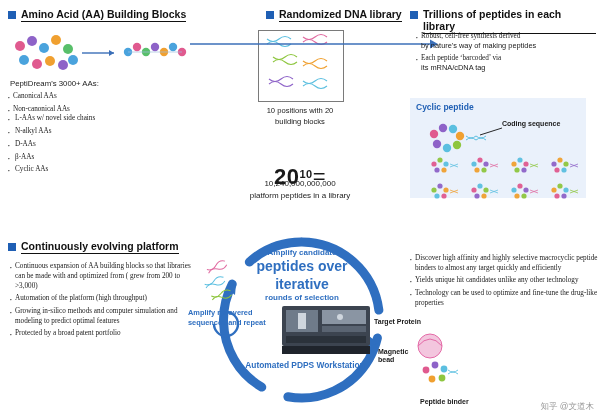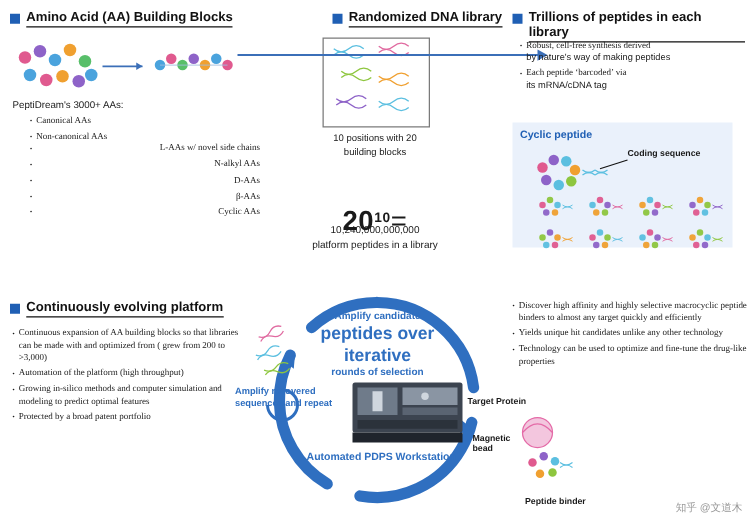--- a/index.html
+++ b/index.html
@@ -13,21 +13,21 @@
   }
   .panel{position:absolute;}
   .hdr{display:flex;align-items:flex-start;gap:5px;}
   .sq{width:8px;height:8px;background:#1f5fb4;flex:0 0 8px;margin-top:3px;}
   .hdr-title{font-size:10.5px;font-weight:bold;color:#111;line-height:1.15;}
   .hdr-underline{border-bottom:1.2px solid #111;padding-bottom:1px;}
   .body-txt{font-size:7.4px;line-height:1.45;color:#1a1a1a;}
   .bullets{margin:0;padding:0;list-style:none;}
   .bullets li{position:relative;padding-left:7px;margin-bottom:3px;font-size:7.2px;line-height:1.35;font-family:Liberation Serif, serif;}
   .bullets li:before{content:"\00B7";position:absolute;left:1px;top:-1px;font-size:11px;line-height:1.1;}
-  .sub li{padding-left:9px;text-align:right;}
+  .sub li{padding-left:9px;}
   .center-txt{text-align:center;}
   .big-num{font-size:22px;font-weight:bold;letter-spacing:.5px;}
   .sup{font-size:11px;vertical-align:super;}
   .blue-label{color:#1f5fb4;font-weight:bold;font-size:8.5px;}
   .small-lbl{font-size:7px;font-weight:bold;}
   .wm{position:absolute;right:6px;bottom:3px;font-size:8.5px;color:#9a9a9a;}
   svg{display:block;overflow:visible;}
 </style>
 </head>
 <body>
@@ -63,21 +63,21 @@
       <circle cx="172" cy="22" r="4.2" fill="#e05a8f"></circle>
       <path d="M118 22 L172 22" stroke="#9fbede" stroke-width="1" fill="none" opacity="0.7"></path>
     </g>
   </svg>
 </div>
 
 <div class="panel" style="left:10px;top:78px;width:186px;">
   <div class="body-txt" style="font-size:7.8px;">PeptiDream's 3000+ AAs:</div>
 </div>
 
-<div class="panel" style="left:22px;top:92px;width:186px;">
+<div class="panel" style="left:6px;top:92px;width:186px;">
   <ul class="bullets">
     <li>Canonical AAs</li>
     <li>Non-canonical AAs</li>
   </ul>
   <ul class="bullets sub" style="margin-top:-3px;">
     <li>L-AAs w/ novel side chains</li>
     <li>N-alkyl AAs</li>
     <li>D-AAs</li>
     <li>β-AAs</li>
     <li>Cyclic AAs</li>
@@ -269,21 +269,21 @@
   </div>
   <ul class="bullets" style="margin-top:8px;">
     <li>Continuous expansion of AA building blocks so that libraries can be made with and optimized from ( grew from 200 to &gt;3,000)</li>
     <li>Automation of the platform (high throughput)</li>
     <li>Growing in-silico methods and computer simulation and modeling to predict optimal features</li>
     <li>Protected by a broad patent portfolio</li>
   </ul>
 </div>
 
 <div class="panel" style="left:408px;top:240px;width:190px;">
-  <ul class="bullets" style="margin-top:0;">
+  <ul class="bullets" style="margin-top:14px;">
     <li>Discover high affinity and highly selective macrocyclic peptide binders to almost any target quickly and efficiently</li>
     <li>Yields unique hit candidates unlike any other technology</li>
     <li>Technology can be used to optimize and fine-tune the drug-like properties</li>
   </ul>
 </div>
 
 <div class="panel" style="left:196px;top:228px;width:212px;height:186px;">
   <svg width="212" height="186" viewBox="0 0 212 186">
 
     <path d="M106 14

